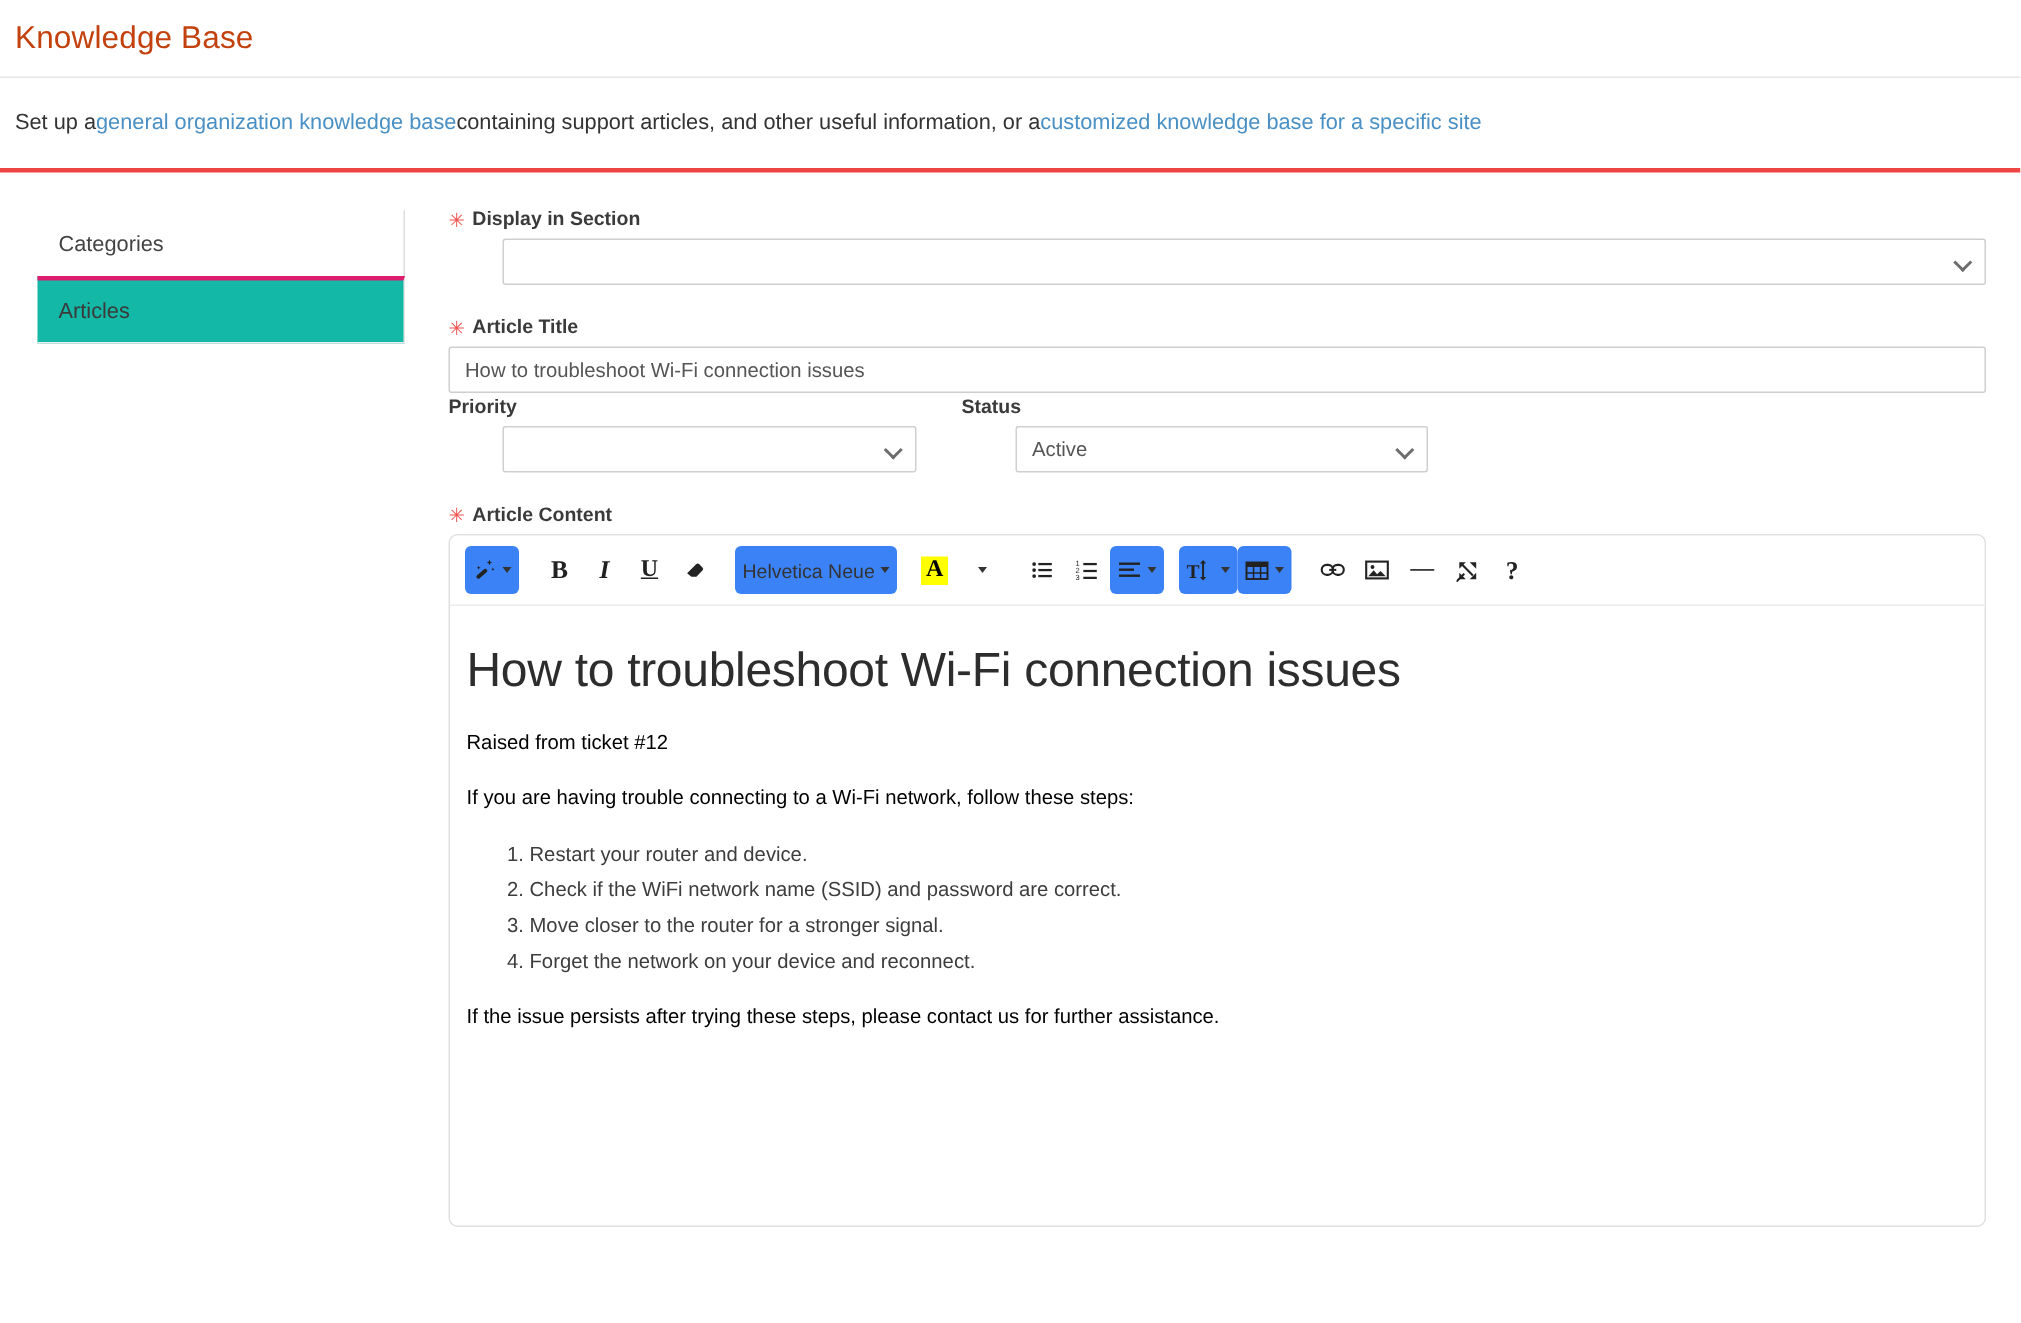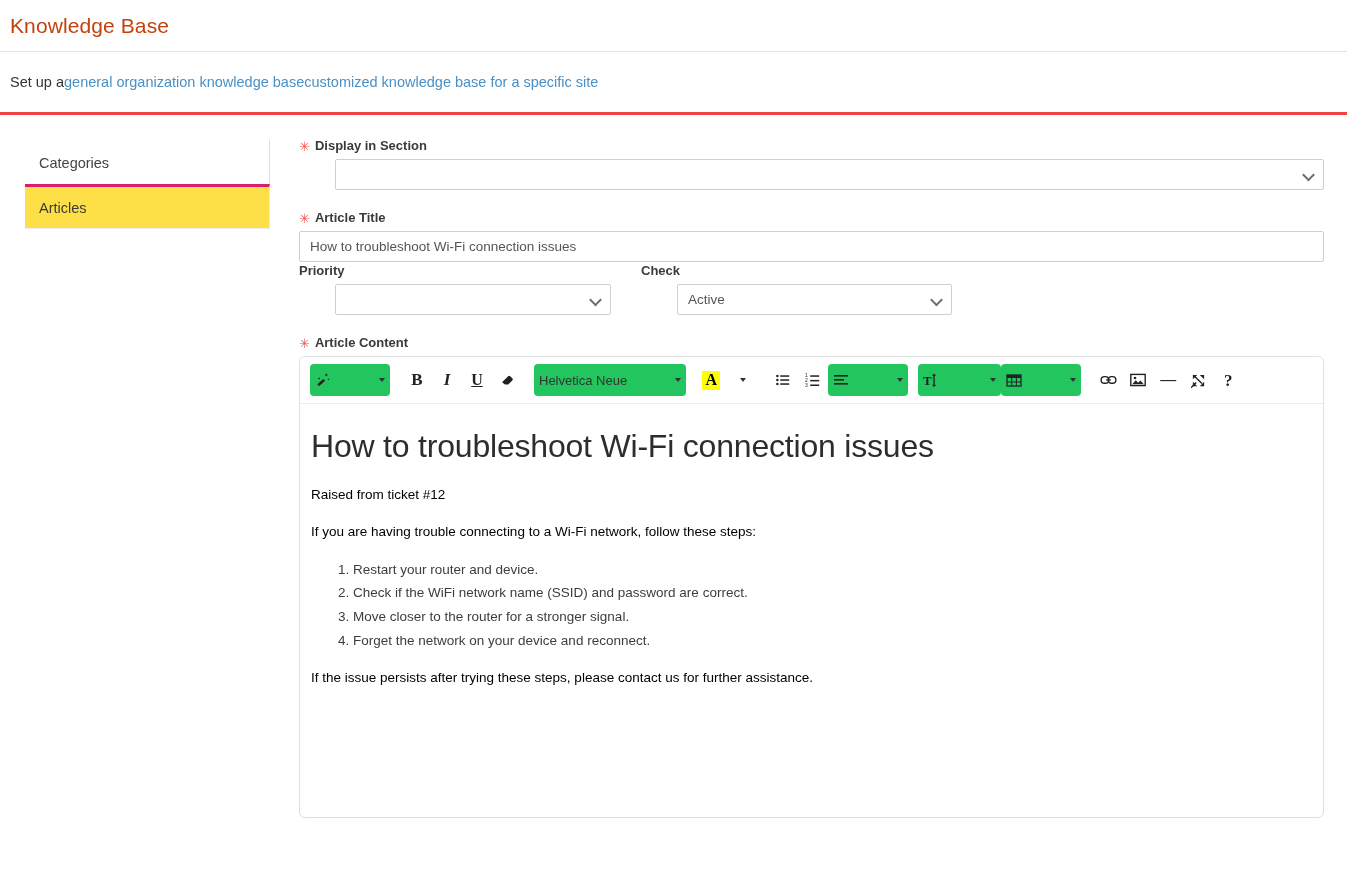--- a/index.html
+++ b/index.html
@@ -62,21 +62,21 @@
     display: flex;
     align-items: center;
     padding-left: 14px;
     font-size: 14.5px;
     color: #444;
     border-right: 1px solid #dcdcdc;
     border-top: 2px solid transparent;
     cursor: pointer;
   }
   .nav-item.active {
-    background: #fde047;
+    background: #14b8a6;
     border-top: 3px solid #dc1d6e;
     border-right: 1px solid #e8e8e8;
     border-bottom: 1px solid #ececec;
     color: #3a3a3a;
   }
 
   
   .form-main {
     flex: 1;
     padding-right: 23px;
@@ -174,21 +174,21 @@
     display: flex;
     align-items: center;
     justify-content: center;
     border-radius: 4px;
     cursor: pointer;
     color: #222;
     padding: 0 5px;
     font-size: 15px;
     user-select: none;
   }
-  .tb-btn.grp { background: #22c55e; gap: 44px; }
+  .tb-btn.grp { background: #3b82f6; }
   .tb-btn.gap-l { margin-left: 12px; }
   .tb-btn.gap-r { margin-right: 12px; }
   .tb-sep { width: 10px; }
   .caret-sm {
     display: inline-block;
     width: 0; height: 0;
     border-left: 3.5px solid transparent;
     border-right: 3.5px solid transparent;
     border-top: 4.5px solid #333;
     margin-left: 4px;
@@ -243,20 +243,21 @@
 </head>
 <body>
 
 <div class="page-header">
   <div class="page-title">Knowledge Base</div>
 </div>
 
 <div class="desc-strip">
   <span>Set up a </span>
     <a href="#">general organization knowledge base</a>
+    <span> containing support articles, and other useful information, or a </span>
     <a href="#">customized knowledge base for a specific site</a>
 </div>
 
 <div class="body-wrap">
 
   <div class="side-nav">
     <div class="nav-item">
       <span>Categories</span>
     </div>
     <div class="nav-item active">
@@ -296,21 +297,21 @@
         <div class="sel-wrap">
           <select class="fld">
             <option></option>
           </select>
           <span class="chev"></span>
         </div>
       </div>
 
       <div class="col-status">
         <div class="field-label">
-          <span>Check</span>
+          <span>Status</span>
         </div>
         <div class="sel-wrap">
           <select class="fld">
             <option>Active</option>
           </select>
           <span class="chev"></span>
         </div>
       </div>
 
     </div>

